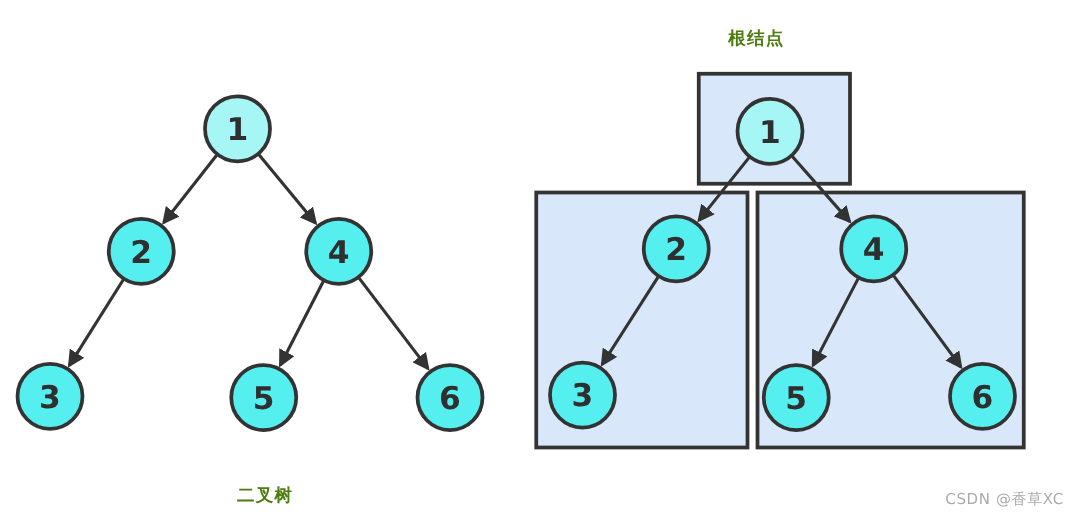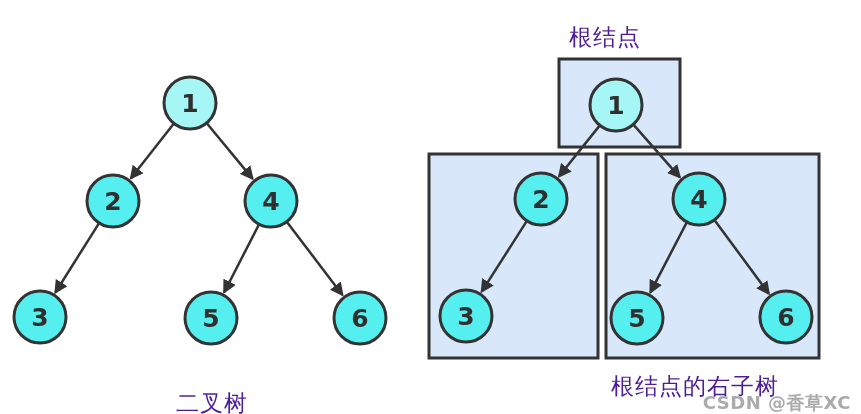--- a/index.html
+++ b/index.html
@@ -2,26 +2,26 @@
 <html><head>
 <meta charset="utf-8">
 <style>
   html,body{margin:0;padding:0;background:#ffffff;}
   .stage{
     position:relative;width:861px;height:414px;background:#ffffff;overflow:hidden;
     font-family:"DejaVu Sans","Liberation Sans",sans-serif;
   }
   .stage svg{position:absolute;left:0;top:0;}
   .caption{
-    position:absolute;font-weight:normal;color:#4c1d95;font-size:23px;
+    position:absolute;font-weight:bold;color:#4d7c0f;font-size:14px;
     white-space:nowrap;transform:translateX(-50%);letter-spacing:1px;
   }
   .watermark{
-    position:absolute;right:10px;top:391px;font-size:18px;color:#ababab;
-    white-space:nowrap;letter-spacing:0.5px;font-weight:bold;
+    position:absolute;right:10px;top:391px;font-size:12px;color:#ababab;
+    white-space:nowrap;letter-spacing:0.5px;
   }
   .node-num{
     font-weight:bold;font-size:25px;fill:#2f2f2f;
     font-family:"DejaVu Sans","Liberation Sans",sans-serif;
   }
   circle.tree-node{stroke:#333333;stroke-width:3;}
   line.edge{stroke:#333333;stroke-width:2.5;}
   rect.region{fill:#d8e7fa;stroke:#333333;stroke-width:3;}
 </style>
 </head>
@@ -97,16 +97,15 @@
       <circle class="tree-node" cx="786" cy="317" r="26" fill="#55efef"></circle>
       <text class="node-num" x="786" y="326" text-anchor="middle">6</text>
     </g>
   </svg>
 
   <div class="caption" style="left:605px;top:22px;">根结点</div>
 
   <div class="caption" style="left:212px;top:388px;">二叉树</div>
 
 
-  <div class="caption" style="left:695px;top:371px;">根结点的右子树</div>
 
   <div class="watermark">CSDN @香草XC</div>
 </div>
 
 </body></html>

